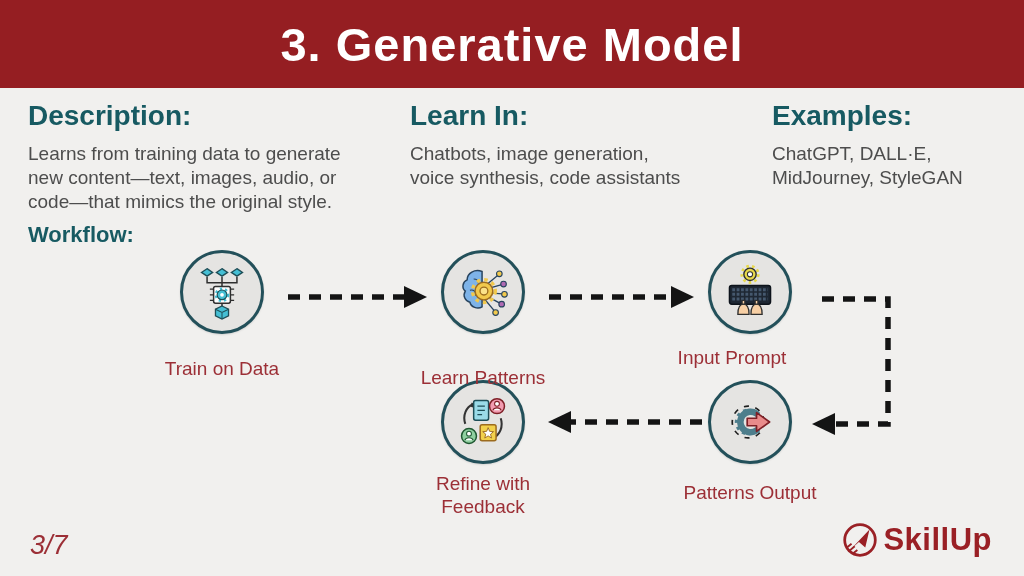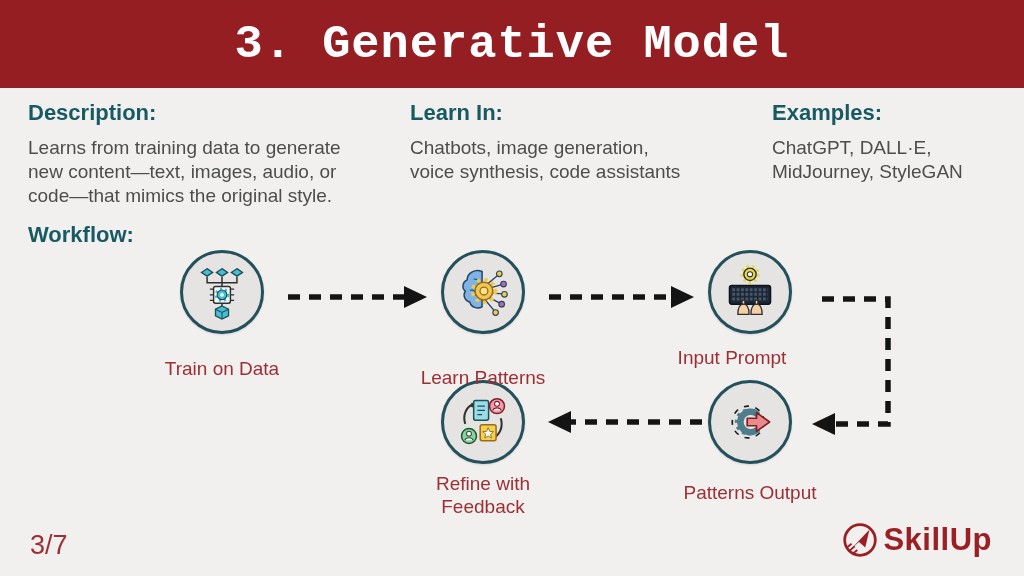--- a/index.html
+++ b/index.html
@@ -13,24 +13,24 @@
     --circle-fill:#E5E4E2;
     --arrow:#141414;
   }
   *{margin:0;padding:0;box-sizing:border-box;}
   html,body{width:1024px;height:576px;}
   body{font-family:"Liberation Sans", sans-serif;}
   .slide{position:relative;width:1024px;height:576px;background:var(--background);overflow:hidden;}
 
   .banner{position:absolute;left:0;top:0;width:1024px;height:88px;background:var(--banner);
           display:flex;align-items:center;justify-content:center;}
-  .banner h1{color:#fff;font-size:47px;font-weight:700;letter-spacing:1px;font-family:Liberation Mono, monospace;}
+  .banner h1{color:#fff;font-size:47px;font-weight:700;letter-spacing:1px;}
 
   .info-col{position:absolute;top:100px;}
-  .info-col .sec-head{color:var(--heading-teal);font-size:22px;font-weight:700;margin-bottom:10px;}
+  .info-col .sec-head{color:var(--heading-teal);font-size:28px;font-weight:700;margin-bottom:10px;}
   .info-col .sec-body{color:var(--body-text);font-size:19px;line-height:1.26;}
   .col-desc{left:28px;width:345px;}
   .col-used{left:410px;width:285px;}
   .col-ex{left:772px;width:240px;}
 
   .wf-head{position:absolute;left:28px;top:222px;color:var(--heading-teal);font-size:22px;font-weight:700;}
 
   .circle{position:absolute;width:84px;height:84px;border-radius:50%;
           background:var(--circle-fill);border:3px solid var(--circle-border);
           display:flex;align-items:center;justify-content:center;
@@ -43,21 +43,21 @@
   .l1{left:122px;top:346px;width:200px;margin-top:11px;}
   .l2{left:383px;top:366px;width:200px;}
   .l3{left:632px;top:346px;width:200px;}
   .l4{left:640px;top:481px;width:220px;}
   .l5{left:408px;top:472px;width:150px;}
 
   .arrows{position:absolute;left:0;top:0;width:1024px;height:576px;pointer-events:none;}
   .arrows path{stroke:var(--arrow);stroke-width:5.5;fill:none;stroke-dasharray:12 9;}
   .arrows polygon{fill:var(--arrow);}
 
-  .page-num{position:absolute;left:30px;top:530px;color:var(--label-maroon);font-size:27px;font-weight:500;}
+  .page-num{position:absolute;left:30px;top:530px;color:var(--label-maroon);font-size:27px;font-weight:500;font-style:italic;}
 
   .brand{position:absolute;right:32px;top:521px;display:flex;align-items:center;gap:4px;}
   .brand svg{width:38px;height:38px;}
   .brand .brand-name{color:var(--brand-red);font-size:31px;font-weight:700;letter-spacing:0.5px;}
 </style>
 </head>
 <body>
 
 <div class="slide">
 

